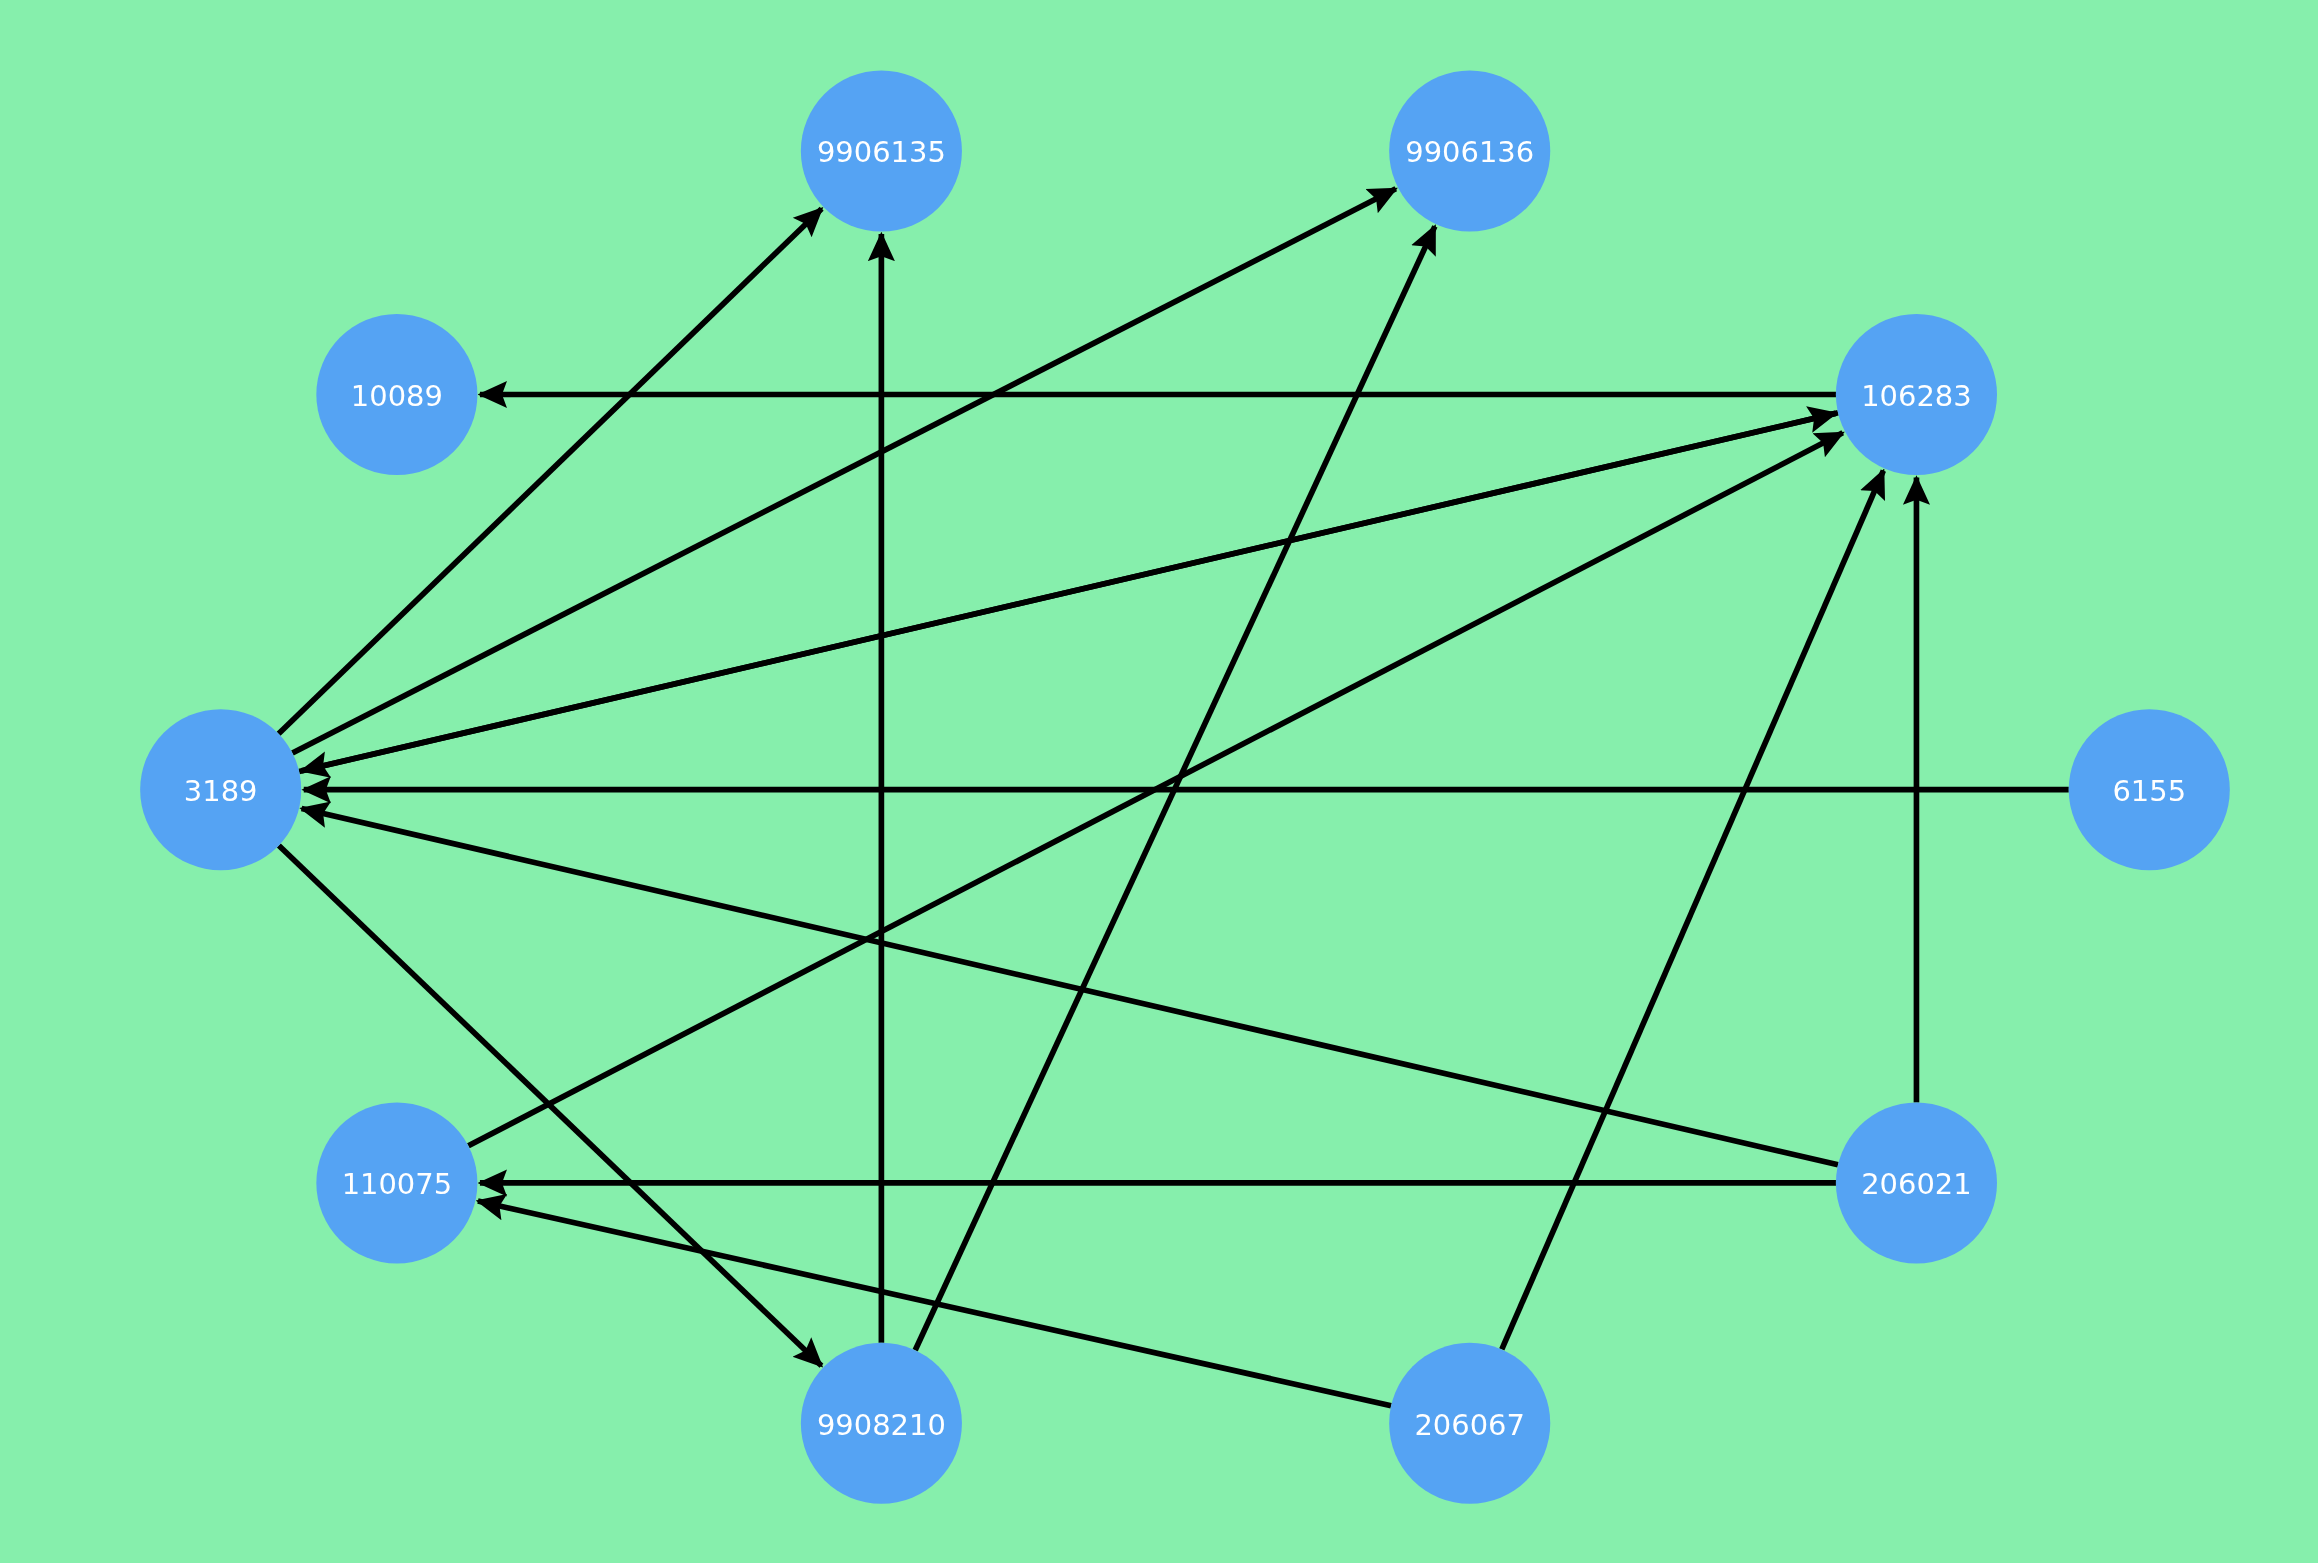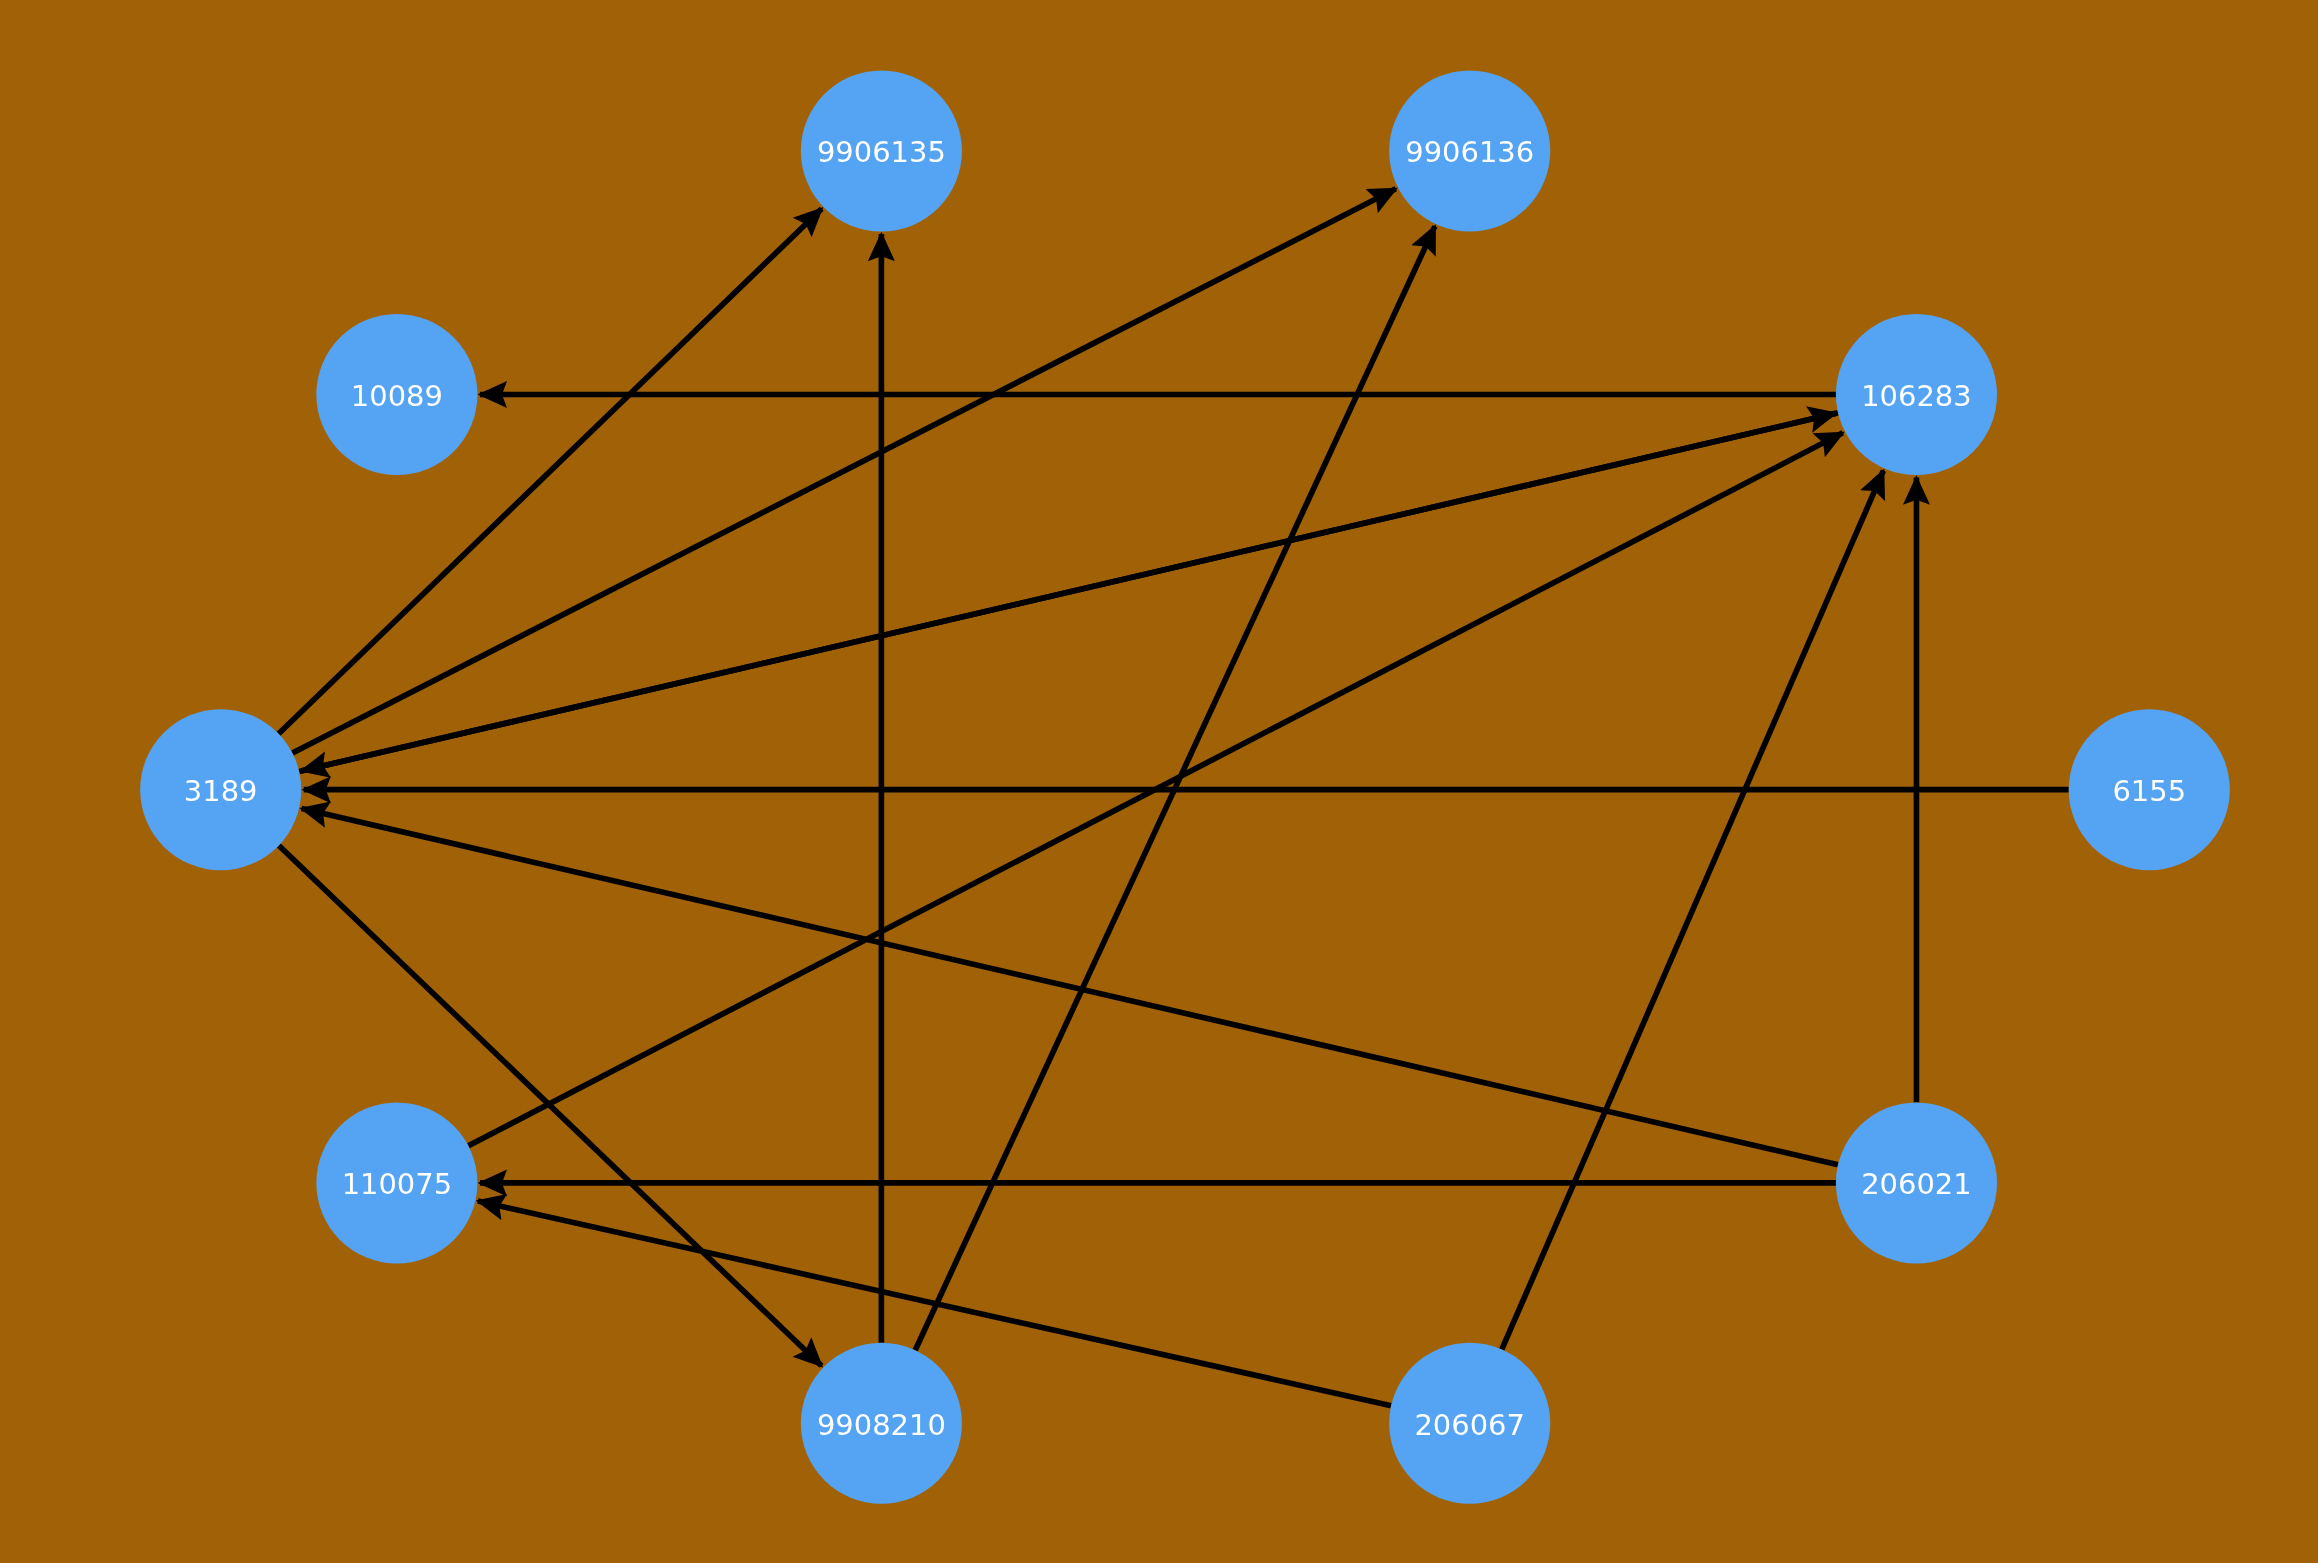--- a/index.html
+++ b/index.html
@@ -1,17 +1,17 @@
 <!DOCTYPE html>
 <html style="font-size:10px"><head>
 <meta charset="utf-8">
 <style>
   html,body{margin:0;padding:0;background:#ffffff;}
   body{font-family:"DejaVu Sans","Liberation Sans",sans-serif;}
-  #graph-root{position:relative;width:2319px;height:1563px;background:#a16207;overflow:hidden;}
+  #graph-root{position:relative;width:2319px;height:1563px;background:#86efac;overflow:hidden;}
   svg#graph-canvas{position:absolute;left:0;top:0;width:2319px;height:1563px;display:block;}
   .node-circle{fill:#55a3f3;stroke:none;}
   .node-label{fill:#ffffff;font-family:"DejaVu Sans","Liberation Sans",sans-serif;font-size:46px;text-anchor:middle;dominant-baseline:central;pointer-events:none;}
   .edge-line{stroke:#000000;stroke-width:9;fill:none;}
 </style>
 </head>
 <body>
 
 <div id="graph-root">
   <svg id="graph-canvas" viewBox="0 0 3684 2484">

